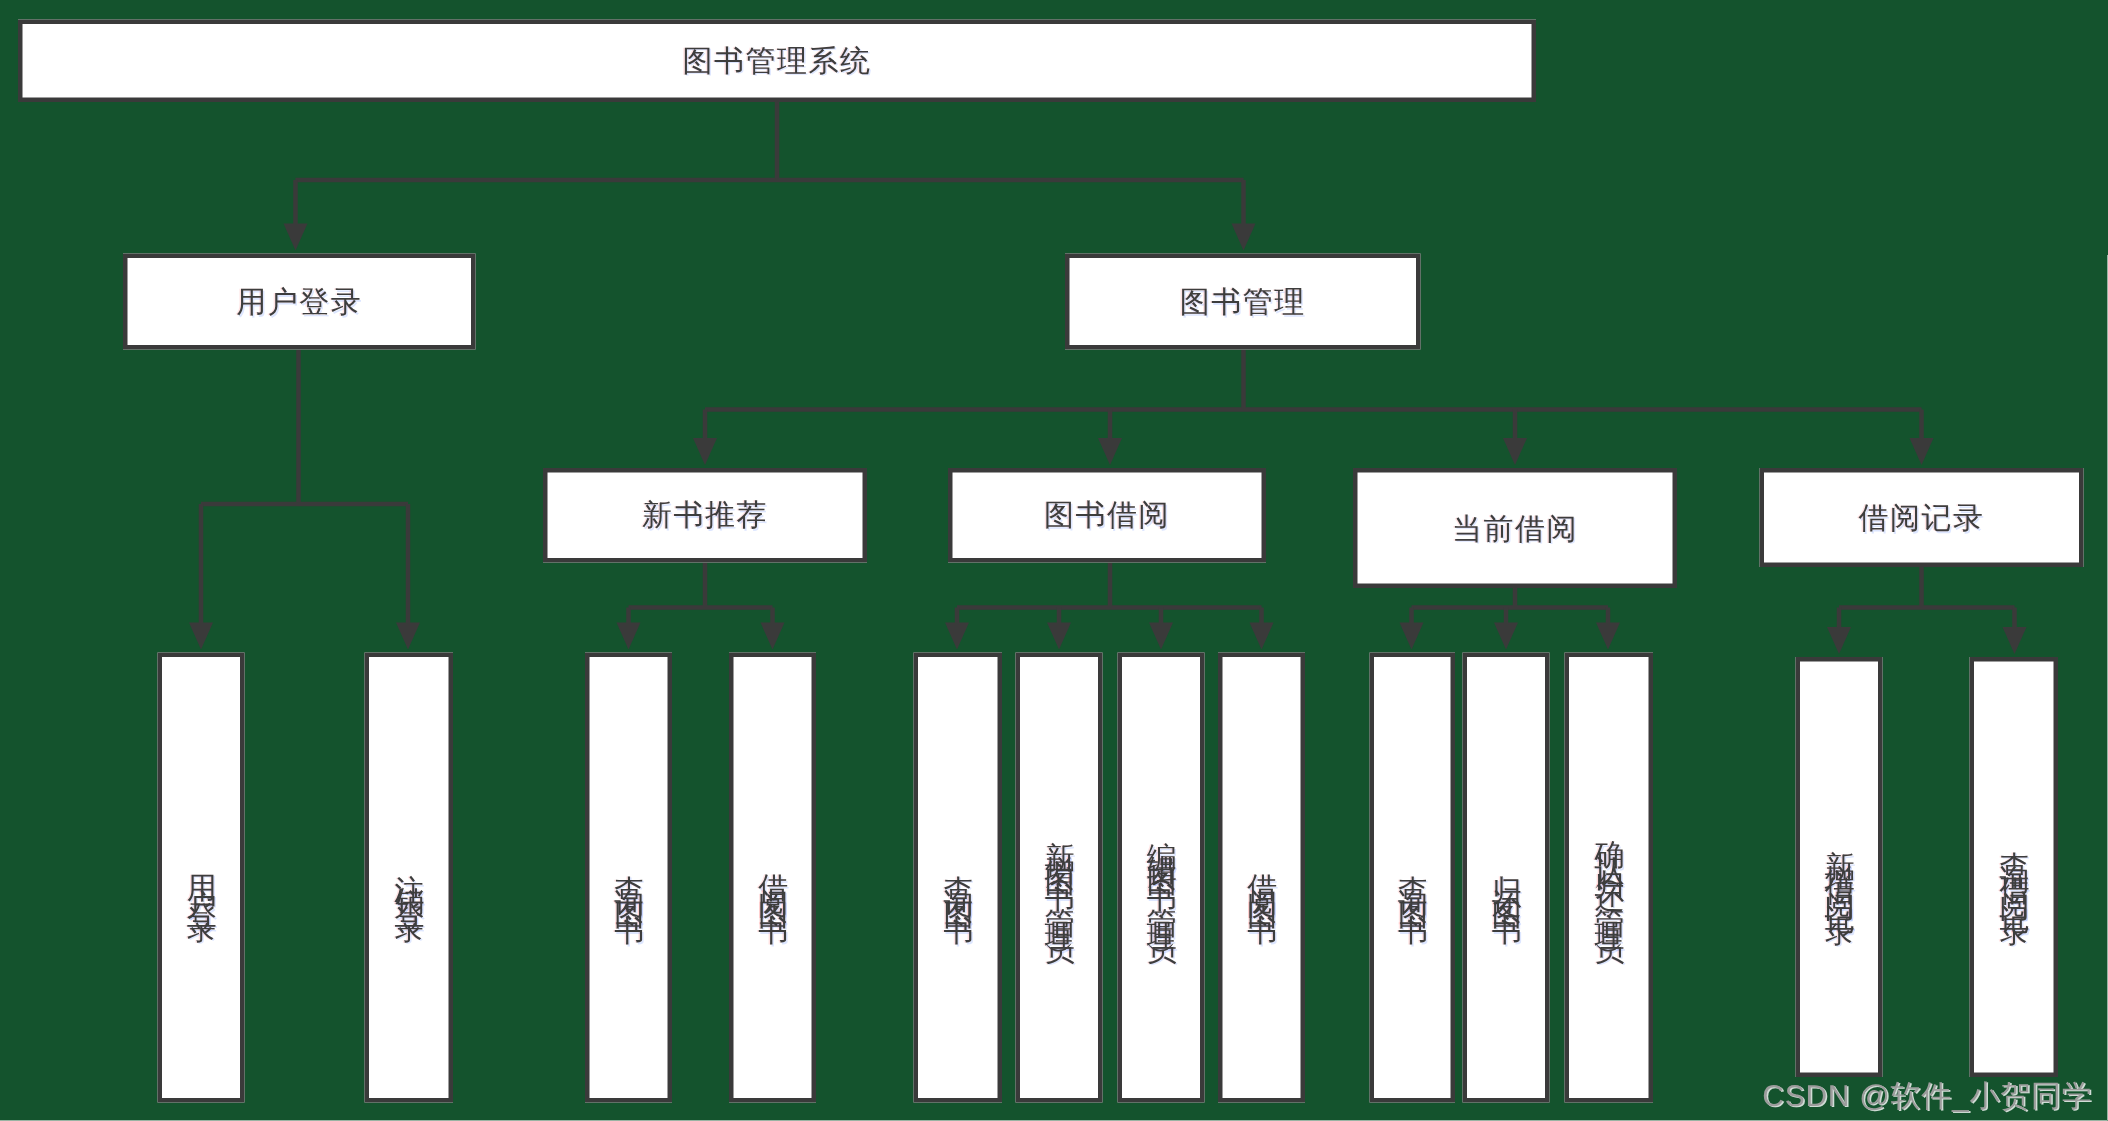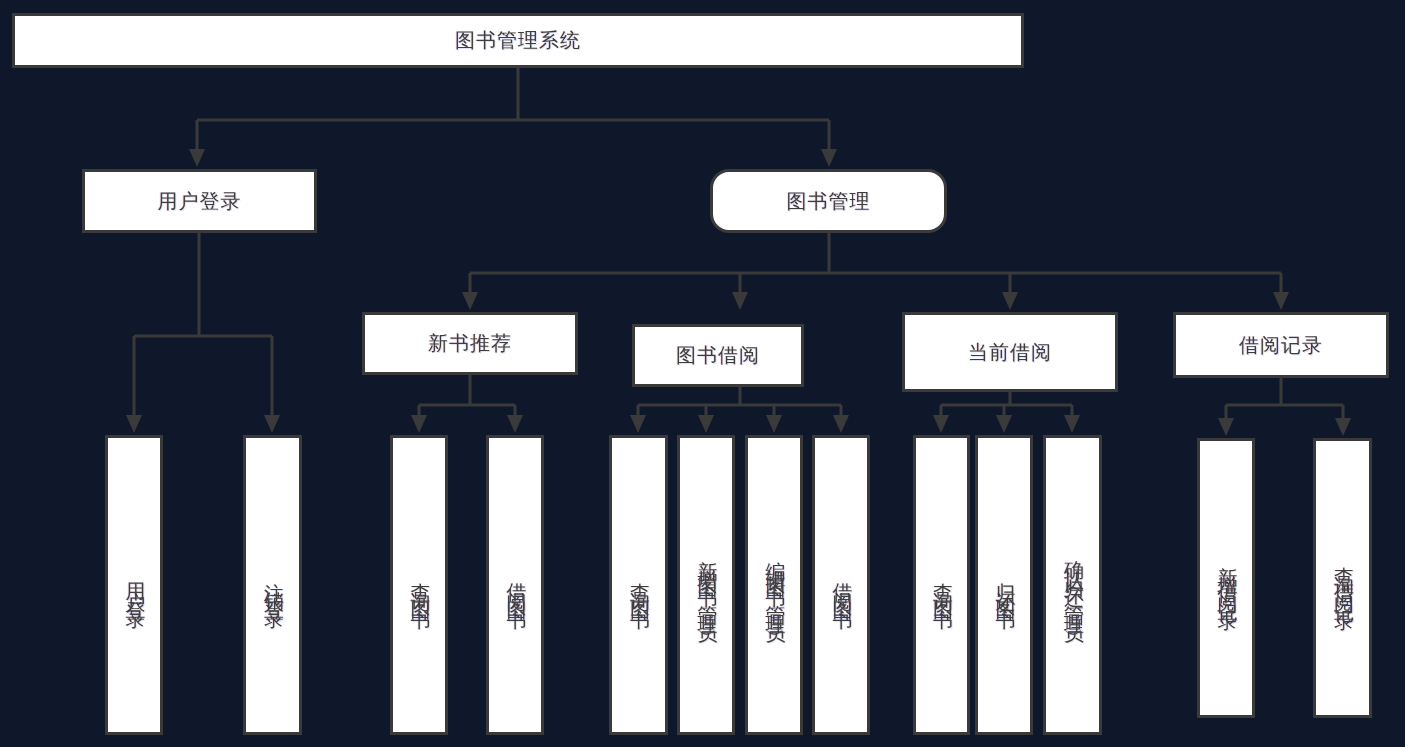--- a/index.html
+++ b/index.html
@@ -1,18 +1,18 @@
 <!DOCTYPE html>
 <html><head>
 <meta charset="utf-8">
 <style>
   html,body{margin:0;padding:0;background:#ffffff;}
   #stage{
-    position:relative;width:1405px;height:747px;background:#0f172a;overflow:hidden;
-    font-family:Liberation Mono, monospace;
+    position:relative;width:1405px;height:747px;background:#14532d;overflow:hidden;
+    font-family:Liberation Sans, sans-serif;
   }
   .box{
     position:absolute;box-sizing:border-box;border:3px solid #3a3a3a;background:#ffffff;
     display:flex;align-items:center;justify-content:center;
     color:#3d3d3d;font-size:20px;font-weight:500;
     text-shadow:1px 1px 0 rgba(100,140,255,.22), -1px 0 0 rgba(255,100,100,.18);
   }
   .hlabel{letter-spacing:1px;white-space:nowrap;}
   .leaf span{
     writing-mode:vertical-rl;text-orientation:mixed;
@@ -97,24 +97,24 @@
       <line x1="1226" y1="405" x2="1226" y2="419"></line>
       <polygon points="1218,418 1234,418 1226,436"></polygon>
       <line x1="1343" y1="405" x2="1343" y2="419"></line>
       <polygon points="1335,418 1351,418 1343,436"></polygon>
     </g>
   </svg>
 
   <div class="box hlabel" style="left:12px;top:13px;width:1012px;height:55px;">图书管理系统</div>
 
   <div class="box hlabel" style="left:82px;top:169px;width:235px;height:64px;">用户登录</div>
-  <div class="box hlabel" style="left:710px;top:169px;width:237px;height:64px;border-radius:19px;">图书管理</div>
+  <div class="box hlabel" style="left:710px;top:169px;width:237px;height:64px;">图书管理</div>
 
   <div class="box hlabel" style="left:362px;top:312px;width:216px;height:63px;">新书推荐</div>
-  <div class="box hlabel" style="left:632px;top:324px;width:172px;height:63px;">图书借阅</div>
+  <div class="box hlabel" style="left:632px;top:312px;width:212px;height:63px;">图书借阅</div>
   <div class="box hlabel" style="left:902px;top:312px;width:216px;height:80px;">当前借阅</div>
   <div class="box hlabel" style="left:1173px;top:312px;width:216px;height:66px;">借阅记录</div>
 
   <div class="box leaf" style="left:105px;top:435px;width:58px;height:300px;">
     <span>用户登录</span>
   </div>
   <div class="box leaf" style="left:243px;top:435px;width:59px;height:300px;">
     <span>注销登录</span>
   </div>
 
@@ -148,13 +148,14 @@
     <span>确认归还（管理员）</span>
   </div>
 
   <div class="box leaf" style="left:1197px;top:438px;width:58px;height:280px;">
     <span>新增借阅记录</span>
   </div>
   <div class="box leaf" style="left:1313px;top:438px;width:59px;height:280px;">
     <span>查询借阅记录</span>
   </div>
 
+  <div id="watermark">CSDN @软件_小贺同学</div>
 </div>
 
 </body></html>

